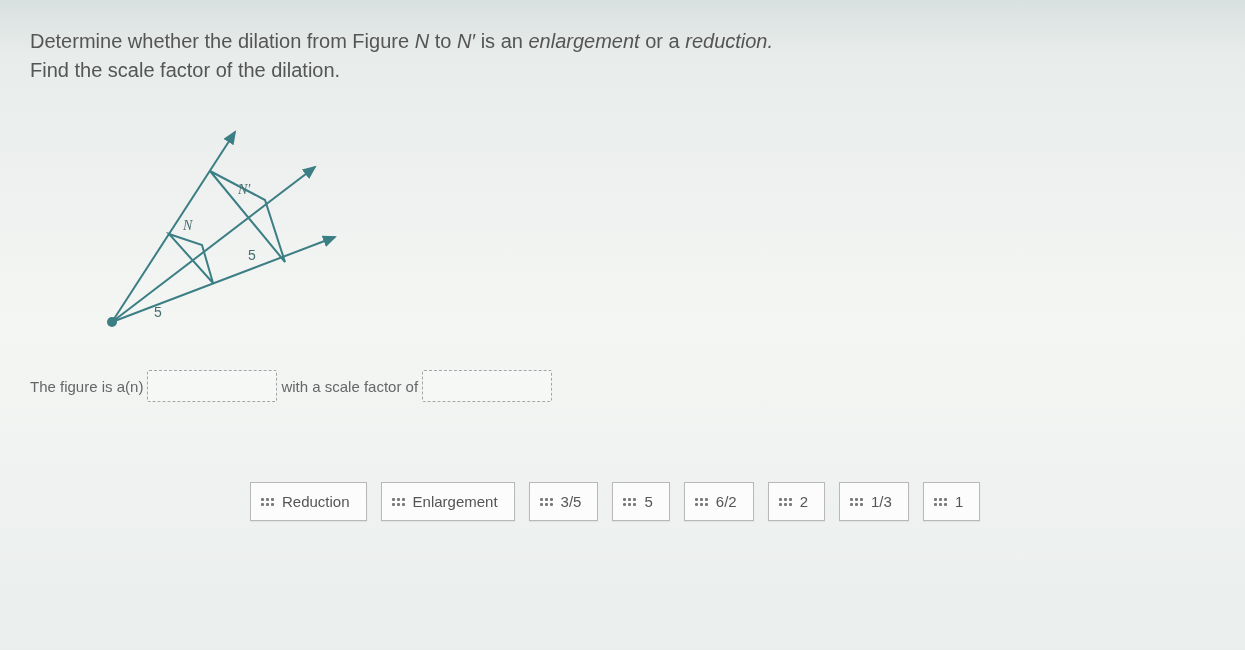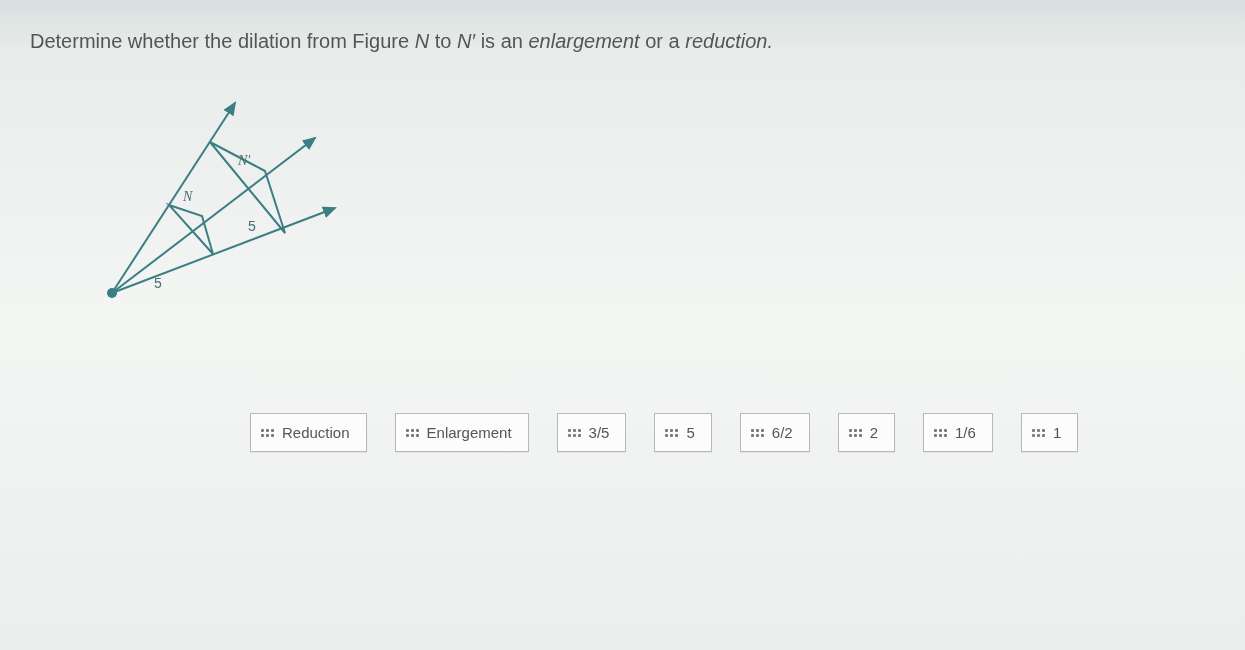--- a/index.html
+++ b/index.html
@@ -37,21 +37,21 @@
 .drop-target {
   display: inline-block;
   width: 130px;
   height: 32px;
   border: 1.5px dashed #a6a6a6;
   border-radius: 2px;
   background: rgba(255,255,255,0.35);
 }
 .tiles-row {
   display: flex;
-  gap: 28px;
+  gap: 14px;
   margin-top: 80px;
   margin-left: 220px;
 }
 .tile {
   border: 1px solid #b8b8b8;
   background: #fbfcfb;
   padding: 10px 16px 10px 10px;
   font-size: 15px;
   color: #555;
   display: flex;
@@ -71,20 +71,21 @@
 .fig-label { font-style: italic; font-family: "Times New Roman", serif; font-size: 14px; fill: #496e6e; }
 .side-label { font-size: 14px; fill: #496e6e; }
 </style>
 </head>
 <body>
 
 <div class="content-wrap">
   <div class="question-line">
     <span>Determine whether the dilation from Figure </span><em>N</em><span> to </span><em>N′</em>&nbsp;<span>is an </span><em>enlargement</em><span> or a </span><em>reduction.</em>
   </div>
+  <div class="question-line">Find the scale factor of the dilation.</div>
 
   <div class="figure-region">
     <svg width="300" height="230" viewBox="0 0 300 230">
       <defs>
         <marker id="arrow" markerWidth="8" markerHeight="8" refX="6" refY="3" orient="auto">
           <path d="M0,0 L7,3 L0,6 Z" fill="#3b7e84"></path>
         </marker>
       </defs>
 
       <line x1="22" y1="200" x2="145" y2="10" stroke="#3b7e84" stroke-width="2" marker-end="url(#arrow)"></line>
@@ -97,20 +98,26 @@
 
       <circle cx="22" cy="200" r="5" fill="#3b7e84"></circle>
 
       <text x="93" y="108" class="fig-label">N</text>
       <text x="148" y="72" class="fig-label">N′</text>
       <text x="64" y="195" class="side-label">5</text>
       <text x="158" y="138" class="side-label">5</text>
     </svg>
   </div>
 
+  <div class="sentence-row">
+    <span>The figure is a(n)</span>
+    <span class="drop-target"></span>
+    <span>with a scale factor of</span>
+    <span class="drop-target"></span>
+  </div>
 
   <div class="tiles-row">
     <div class="tile">
       <span class="grip">
           <i></i>
           <i></i>
           <i></i>
           <i></i>
           <i></i>
           <i></i>
@@ -174,21 +181,21 @@
     </div>
     <div class="tile">
       <span class="grip">
           <i></i>
           <i></i>
           <i></i>
           <i></i>
           <i></i>
           <i></i>
         </span>
-      <span>1/6</span>
+      <span>1/3</span>
     </div>
     <div class="tile">
       <span class="grip">
           <i></i>
           <i></i>
           <i></i>
           <i></i>
           <i></i>
           <i></i>
         </span>

